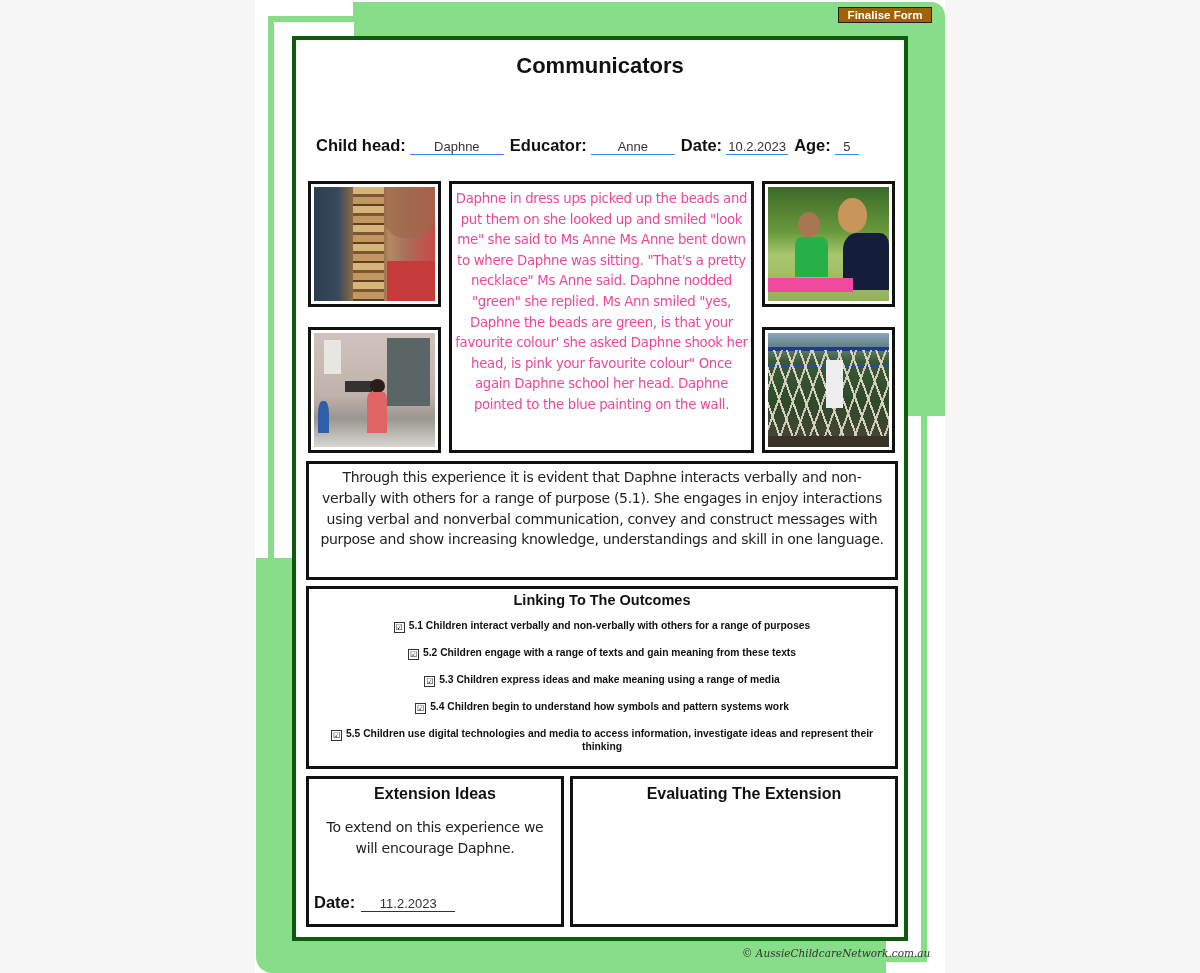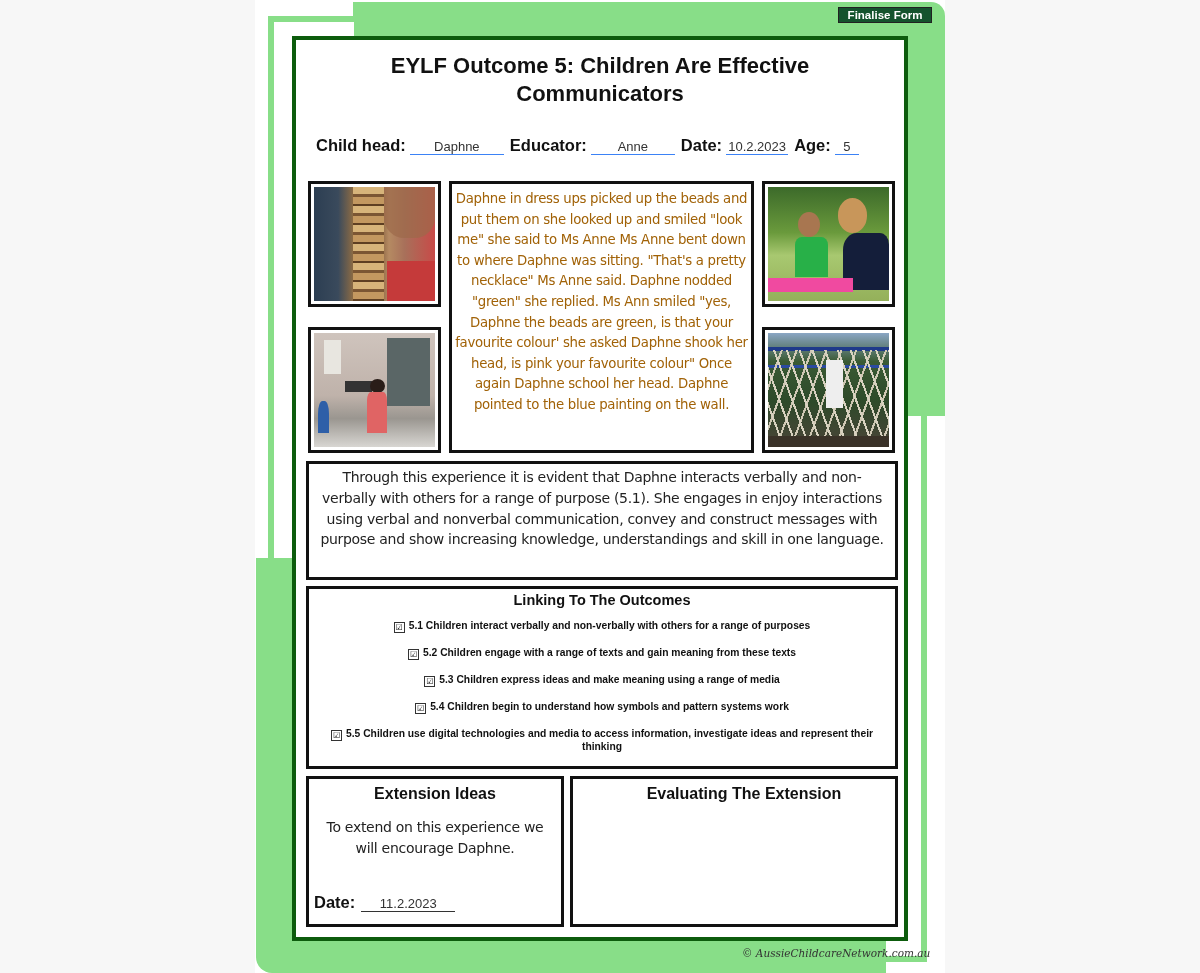--- a/index.html
+++ b/index.html
@@ -13,21 +13,21 @@
   .g-top-line-left { position:absolute; left:268px; top:16px; width:86px; height:6px; background:#88de88; }
   .g-left-line { position:absolute; left:268px; top:16px; width:6px; height:548px; background:#88de88; }
   .g-left-inner { position:absolute; left:275px; top:22px; width:79px; height:38px; background:#ffffff; }
   .g-bottom { position:absolute; left:256px; top:558px; width:630px; height:415px; background:#88de88; border-radius:0 0 0 16px; }
   .g-right-line { position:absolute; left:921px; top:414px; width:6px; height:548px; background:#88de88; }
   .g-bottom-line { position:absolute; left:880px; top:956px; width:47px; height:6px; background:#88de88; }
   .g-white-strip { position:absolute; left:274px; top:22px; width:18px; height:536px; background:#ffffff; }
 
   .finalise-btn {
     position:absolute; left:838px; top:7px; width:94px; height:16px;
-    background:#14532d; color:#fff; border:1.5px solid #222; box-sizing:border-box;
+    background:#a16207; color:#fff; border:1.5px solid #222; box-sizing:border-box;
     font-size:11.5px; font-weight:bold; text-align:center; line-height:13px; cursor:pointer;
   }
 
   .form {
     position:absolute; left:292px; top:36px; width:616px; height:905px;
     background:#ffffff; border:4px solid #0d5c0d; box-sizing:border-box;
   }
   .title {
     position:absolute; left:0; top:12px; width:100%; text-align:center;
     font-size:22px; font-weight:bold; line-height:28px; color:#111;
@@ -41,21 +41,21 @@
     display:inline-block; border-bottom:1px solid #3b82f6; font-weight:normal; font-size:13px;
     text-align:center; margin-right:6px; color:#333; line-height:14px;
   }
 
   .box { position:absolute; border:3px solid #111; box-sizing:border-box; background:#fff; }
   .photo { position:absolute; border:3px solid #111; box-sizing:border-box; background:#fff; padding:3px; }
   .photo .img { width:100%; height:100%; position:relative; overflow:hidden; }
 
   .story {
     font-family:"DejaVu Sans", sans-serif; font-size:13.3px; line-height:20.6px; text-align:center;
-    padding:5px 3px; letter-spacing:-0.3px; color:#a16207;
+    padding:5px 3px; letter-spacing:-0.3px; color:#ec4899;
   }
   .summary {
     font-family:"DejaVu Sans", sans-serif; font-size:14px; line-height:20.8px; text-align:center;
     padding:3px 8px; letter-spacing:-0.3px; color:#222;
   }
   .outcomes-title { text-align:center; font-weight:bold; font-size:14.5px; margin-top:3px; }
   .outcome {
     text-align:center; font-weight:bold; font-size:10.3px; margin-top:14px; line-height:12px; padding:0 10px;
   }
   .outcome .chk {
@@ -85,21 +85,20 @@
 <div class="g-white-strip"></div>
 <div class="g-left-inner"></div>
 <div class="g-bottom"></div>
 <div class="g-right-line"></div>
 <div class="g-bottom-line"></div>
 
 <button class="finalise-btn">Finalise Form</button>
 
 <div class="form">
   <div class="title">
-    <div>EYLF Outcome 5: Children Are Effective</div>
     <div>Communicators</div>
   </div>
 
   <div class="info-row">
     <span class="lbl">Child head:</span>
     <span class="val" style="width:94px">Daphne</span>
     <span class="lbl">Educator:</span>
     <span class="val" style="width:84px">Anne</span>
     <span class="lbl">Date:</span>
     <span class="val" style="width:62px">10.2.2023</span>

